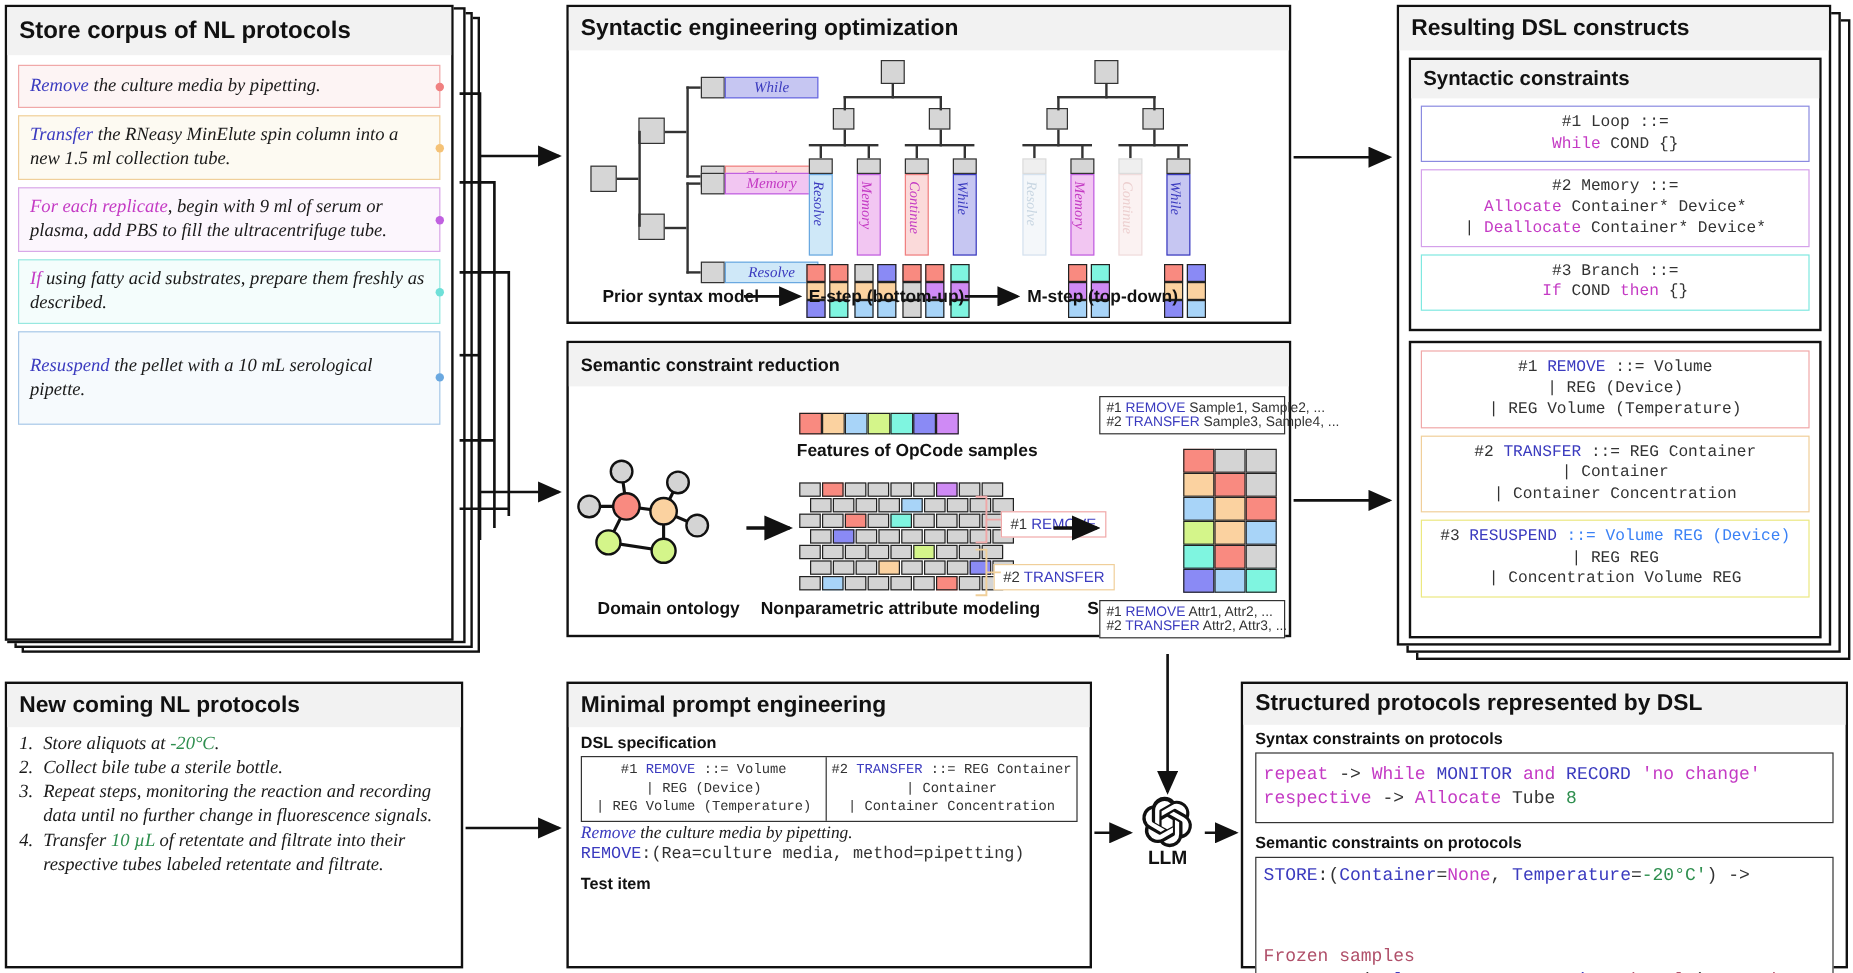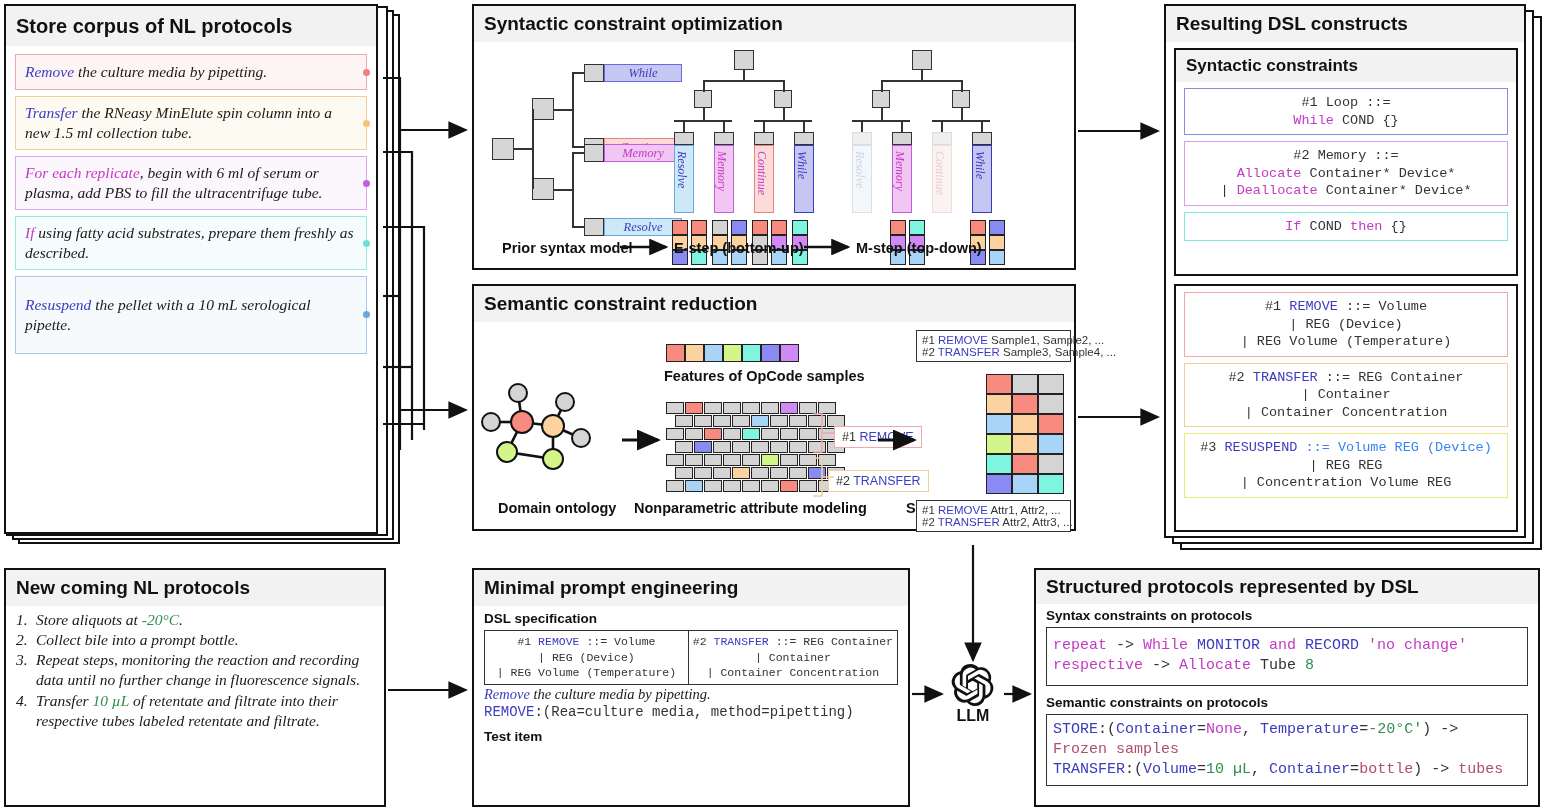--- a/index.html
+++ b/index.html
@@ -36,21 +36,21 @@
   <div id="corpus-items" style="position:relative;padding:8px 9px 0 9px;">
       <div style="position: relative; box-sizing: border-box; border: 1.5px solid rgb(240, 168, 168); background: rgb(253, 244, 244); margin-bottom: 6px; padding: 6px 9px; min-height: 36px; display: flex; align-items: center;">
         <div class="serif" style="font-size: 15.5px; line-height: 1.28; color: rgb(26, 26, 26);"><span style="color: rgb(59, 59, 191);">Remove</span><span> the culture media by pipetting.</span></div>
         <div class="dot" style="background: rgb(240, 128, 128); right: -4px; top: 50%; margin-top: -3.5px;"></div>
       </div>
       <div style="position: relative; box-sizing: border-box; border: 1.5px solid rgb(240, 207, 154); background: rgb(253, 250, 242); margin-bottom: 6px; padding: 6px 9px; min-height: 54px; display: flex; align-items: center;">
         <div class="serif" style="font-size: 15.5px; line-height: 1.28; color: rgb(26, 26, 26);"><span style="color: rgb(59, 59, 191);">Transfer</span><span> the RNeasy MinElute spin column into a new 1.5 ml collection tube.</span></div>
         <div class="dot" style="background: rgb(245, 194, 118); right: -4px; top: 50%; margin-top: -3.5px;"></div>
       </div>
       <div style="position: relative; box-sizing: border-box; border: 1.5px solid rgb(217, 168, 232); background: rgb(252, 246, 253); margin-bottom: 6px; padding: 6px 9px; min-height: 54px; display: flex; align-items: center;">
-        <div class="serif" style="font-size: 15.5px; line-height: 1.28; color: rgb(26, 26, 26);"><span style="color: rgb(196, 58, 196);">For each replicate</span><span>, begin with 6 ml of serum or plasma, add PBS to fill the ultracentrifuge tube.</span></div>
+        <div class="serif" style="font-size: 15.5px; line-height: 1.28; color: rgb(26, 26, 26);"><span style="color: rgb(196, 58, 196);">For each replicate</span><span>, begin with 9 ml of serum or plasma, add PBS to fill the ultracentrifuge tube.</span></div>
         <div class="dot" style="background: rgb(192, 96, 224); right: -4px; top: 50%; margin-top: -3.5px;"></div>
       </div>
       <div style="position: relative; box-sizing: border-box; border: 1.5px solid rgb(151, 232, 224); background: rgb(244, 253, 252); margin-bottom: 6px; padding: 6px 9px; min-height: 54px; display: flex; align-items: center;">
         <div class="serif" style="font-size: 15.5px; line-height: 1.28; color: rgb(26, 26, 26);"><span style="color: rgb(196, 58, 196);">If</span><span> using fatty acid substrates, prepare them freshly as described.</span></div>
         <div class="dot" style="background: rgb(111, 224, 216); right: -4px; top: 50%; margin-top: -3.5px;"></div>
       </div>
       <div style="position: relative; box-sizing: border-box; border: 1.5px solid rgb(168, 200, 232); background: rgb(246, 250, 253); margin-bottom: 6px; padding: 18px 9px; min-height: 54px; display: flex; align-items: flex-start;">
         <div class="serif" style="font-size: 15.5px; line-height: 1.28; color: rgb(26, 26, 26);"><span style="color: rgb(59, 59, 191);">Resuspend</span><span> the pellet with a 10 mL serological pipette.</span></div>
         <div class="dot" style="background: rgb(106, 168, 224); right: -4px; top: 50%; margin-top: -3.5px;"></div>
       </div>
@@ -59,35 +59,35 @@
 
 <div class="panel" style="left:4px;top:568px;width:382px;height:239px;">
   <div class="ptitle" style="height:36px;font-size:19px;">New coming NL protocols</div>
   <div id="newcoming-items" style="position:relative;padding:4px 10px 0 10px;">
       <div class="serif" style="display: flex; font-size: 15.5px; line-height: 1.3; color: rgb(26, 26, 26);">
         <div style="width: 20px; flex: 0 0 auto;">1.</div>
         <div style="flex: 1 1 0%;"><span style="color: rgb(26, 26, 26);">Store aliquots at </span><span style="color: rgb(47, 143, 79);">-20°C</span><span style="color: rgb(26, 26, 26);">.</span></div>
       </div>
       <div class="serif" style="display: flex; font-size: 15.5px; line-height: 1.3; color: rgb(26, 26, 26);">
         <div style="width: 20px; flex: 0 0 auto;">2.</div>
-        <div style="flex: 1 1 0%;"><span style="color: rgb(26, 26, 26);">Collect bile into a prompt bottle.</span></div>
+        <div style="flex: 1 1 0%;"><span style="color: rgb(26, 26, 26);">Collect bile tube a sterile bottle.</span></div>
       </div>
       <div class="serif" style="display: flex; font-size: 15.5px; line-height: 1.3; color: rgb(26, 26, 26);">
         <div style="width: 20px; flex: 0 0 auto;">3.</div>
         <div style="flex: 1 1 0%;"><span style="color: rgb(26, 26, 26);">Repeat steps, monitoring the reaction and recording data until no further change in fluorescence signals.</span></div>
       </div>
       <div class="serif" style="display: flex; font-size: 15.5px; line-height: 1.3; color: rgb(26, 26, 26);">
         <div style="width: 20px; flex: 0 0 auto;">4.</div>
         <div style="flex: 1 1 0%;"><span style="color: rgb(26, 26, 26);">Transfer </span><span style="color: rgb(47, 143, 79);">10 µL</span><span style="color: rgb(26, 26, 26);"> of retentate and filtrate into their respective tubes labeled retentate and filtrate.</span></div>
       </div>
     </div>
 </div>
 
 <div class="panel" style="left:472px;top:4px;width:604px;height:266px;">
-  <div class="ptitle" style="height:36px;font-size:19px;">Syntactic constraint optimization</div>
+  <div class="ptitle" style="height:36px;font-size:19px;">Syntactic engineering optimization</div>
   <div id="syn-canvas" style="position:relative;height:226px;">
       <div class="node" style="left: 18px; top: 96px; width: 22px; height: 22px;"></div>
       <div class="node" style="left: 58px; top: 56px; width: 22px; height: 22px;"></div>
       <div class="node" style="left: 58px; top: 136px; width: 22px; height: 22px;"></div>
       <div class="ln" style="left: 40px; top: 106px; width: 18px; height: 2px;"></div>
       <div class="ln" style="left: 58px; top: 67px; width: 0px; height: 0px;"></div>
       <div class="ln" style="left: 58px; top: 67px; width: 2px; height: 80px;"></div>
       <div class="ln" style="left: 58px; top: 67px; width: 0px; height: 2px;"></div>
       <div class="ln" style="left: 80px; top: 67px; width: 18px; height: 2px;"></div>
       <div class="ln" style="left: 80px; top: 147px; width: 18px; height: 2px;"></div>
@@ -209,21 +209,21 @@
             <path d="M0,0 L8,3.5 L0,7 z" fill="#111"></path>
           </marker>
         </defs>
         <path d="M146,205 L192,205" stroke="#111" stroke-width="2.4" fill="none" marker-end="url(#ah2)"></path>
         <path d="M330,205 L374,205" stroke="#111" stroke-width="2.4" fill="none" marker-end="url(#ah2)"></path>
       </svg>
     </div>
 </div>
 
 <div class="panel" style="left:472px;top:284px;width:604px;height:247px;">
-  <div class="ptitle" style="height:36px;font-size:19px;">Semantic constraint reduction</div>
+  <div class="ptitle" style="height:36px;font-size:15px;">Semantic constraint reduction</div>
   <div id="sem-canvas" style="position:relative;height:207px;">
       <svg style="position:absolute;left:14px;top:58px;width:120px;height:100px;">
         <line x1="30" y1="13" x2="34" y2="42" stroke="#111" stroke-width="2.6"></line>
         <line x1="3" y1="42" x2="34" y2="42" stroke="#111" stroke-width="2.6"></line>
         <line x1="34" y1="42" x2="65" y2="46" stroke="#111" stroke-width="2.6"></line>
         <line x1="65" y1="46" x2="77" y2="22" stroke="#111" stroke-width="2.6"></line>
         <line x1="65" y1="46" x2="93" y2="58" stroke="#111" stroke-width="2.6"></line>
         <line x1="34" y1="42" x2="19" y2="72" stroke="#111" stroke-width="2.6"></line>
         <line x1="19" y1="72" x2="65" y2="79" stroke="#111" stroke-width="2.6"></line>
         <line x1="65" y1="79" x2="65" y2="46" stroke="#111" stroke-width="2.6"></line>
@@ -366,20 +366,21 @@
         <div style="box-sizing: border-box; border: 1.6px solid rgb(138, 138, 224); background: rgb(255, 255, 255); margin-bottom: 6px; padding: 5px 6px; text-align: center; font-family: &quot;Liberation Mono&quot;, monospace; font-size: 13.5px; line-height: 1.3;">
           <div style="white-space: nowrap;"><span style="color: rgb(51, 51, 51);">#1 Loop ::=</span></div>
           <div style="white-space: nowrap;"><span style="color: rgb(196, 58, 196);">While</span><span style="color: rgb(51, 51, 51);"> COND {}</span></div>
         </div>
         <div style="box-sizing: border-box; border: 1.6px solid rgb(212, 160, 234); background: rgb(255, 255, 255); margin-bottom: 6px; padding: 5px 6px; text-align: center; font-family: &quot;Liberation Mono&quot;, monospace; font-size: 13.5px; line-height: 1.3;">
           <div style="white-space: nowrap;"><span style="color: rgb(51, 51, 51);">#2 Memory ::=</span></div>
           <div style="white-space: nowrap;"><span style="color: rgb(196, 58, 196);">Allocate</span><span style="color: rgb(51, 51, 51);"> Container* Device*</span></div>
           <div style="white-space: nowrap;"><span style="color: rgb(51, 51, 51);">| </span><span style="color: rgb(196, 58, 196);">Deallocate</span><span style="color: rgb(51, 51, 51);"> Container* Device*</span></div>
         </div>
         <div style="box-sizing: border-box; border: 1.6px solid rgb(127, 232, 224); background: rgb(255, 255, 255); margin-bottom: 6px; padding: 5px 6px; text-align: center; font-family: &quot;Liberation Mono&quot;, monospace; font-size: 13.5px; line-height: 1.3;">
+          <div style="white-space: nowrap;"><span style="color: rgb(51, 51, 51);">#3 Branch ::=</span></div>
           <div style="white-space: nowrap;"><span style="color: rgb(196, 58, 196);">If</span><span style="color: rgb(51, 51, 51);"> COND </span><span style="color: rgb(196, 58, 196);">then</span><span style="color: rgb(51, 51, 51);"> {}</span></div>
         </div>
       </div>
   </div>
   <div class="panel" style="left:8px;top:278px;width:344px;height:248px;">
     <div id="dsl-sem-rules" style="padding:6px 8px;">
         <div style="box-sizing: border-box; border: 1.6px solid rgb(240, 168, 168); background: rgb(255, 255, 255); margin-bottom: 6px; padding: 5px 6px; text-align: center; font-family: &quot;Liberation Mono&quot;, monospace; font-size: 13.5px; line-height: 1.3;">
           <div style="white-space: nowrap;"><span style="color: rgb(51, 51, 51);">#1 </span><span style="color: rgb(59, 59, 191);">REMOVE</span><span style="color: rgb(51, 51, 51);"> ::= Volume</span></div>
           <div style="white-space: nowrap;"><span style="color: rgb(51, 51, 51);">| REG (Device)</span></div>
           <div style="white-space: nowrap;"><span style="color: rgb(51, 51, 51);">| REG Volume (Temperature)</span></div>
@@ -426,21 +427,21 @@
   <div class="ptitle" style="height:34px;font-size:19px;">Structured protocols represented by DSL</div>
   <div style="padding:4px 10px 0 10px;">
     <div class="subh">Syntax constraints on protocols</div>
     <div id="struct-syntax" class="codebox" style="margin-top:4px;padding:8px 6px;font-size:15px;line-height:1.35;min-height:58px;">
         <div class="cc" style="white-space: pre-wrap;"><span style="color: rgb(196, 58, 196);">repeat</span><span style="color: rgb(51, 51, 51);"> -&gt; </span><span style="color: rgb(196, 58, 196);">While</span><span style="color: rgb(59, 59, 191);"> MONITOR</span><span style="color: rgb(196, 58, 196);"> and</span><span style="color: rgb(59, 59, 191);"> RECORD</span><span style="color: rgb(196, 58, 196);"> 'no change'</span></div>
         <div class="cc" style="white-space: pre-wrap;"><span style="color: rgb(196, 58, 196); text-align: right;">respective</span><span style="color: rgb(51, 51, 51);"> -&gt; </span><span style="color: rgb(196, 58, 196);">Allocate</span><span style="color: rgb(51, 51, 51);"> Tube </span><span style="color: rgb(47, 143, 79);">8</span></div>
       </div>
     <div class="subh" style="margin-top:9px;">Semantic constraints on protocols</div>
     <div id="struct-semantic" class="codebox" style="margin-top:4px;padding:5px 6px;font-size:15px;line-height:1.35;">
         <div class="cc" style="white-space: pre-wrap;"><span style="color: rgb(59, 59, 191);">STORE</span><span style="color: rgb(51, 51, 51);">:(</span><span style="color: rgb(59, 59, 191);">Container</span><span style="color: rgb(51, 51, 51);">=</span><span style="color: rgb(196, 58, 196);">None</span><span style="color: rgb(51, 51, 51);">, </span><span style="color: rgb(59, 59, 191);">Temperature</span><span style="color: rgb(51, 51, 51);">=</span><span style="color: rgb(47, 143, 79);">-20°C'</span><span style="color: rgb(51, 51, 51);">) -&gt; </span></div>
-        <div class="cc" style="white-space: pre-wrap;"><span style="color: rgb(176, 80, 106);">Frozen samples</span></div>
+        <div class="cc" style="white-space: pre-wrap; margin-top: 48px;"><span style="color: rgb(176, 80, 106);">Frozen samples</span></div>
         <div class="cc" style="white-space: pre-wrap;"><span style="color: rgb(59, 59, 191);">TRANSFER</span><span style="color: rgb(51, 51, 51);">:(</span><span style="color: rgb(59, 59, 191);">Volume</span><span style="color: rgb(51, 51, 51);">=</span><span style="color: rgb(47, 143, 79);">10 µL</span><span style="color: rgb(51, 51, 51);">, </span><span style="color: rgb(59, 59, 191);">Container</span><span style="color: rgb(51, 51, 51);">=</span><span style="color: rgb(176, 80, 106);">bottle</span><span style="color: rgb(51, 51, 51);">) -&gt; </span><span style="color: rgb(176, 80, 106);">tubes</span></div>
       </div>
   </div>
 </div>
 
 <div style="position:absolute;left:944px;top:664px;width:58px;height:62px;text-align:center;">
   <svg width="42" height="42" viewBox="0 0 48 48" style="margin:0 auto;">
     <path d="M44.1 19.6a11.9 11.9 0 0 0-1-9.8 12.1 12.1 0 0 0-13-5.8A12 12 0 0 0 21 0a12.1 12.1 0 0 0-11.5 8.3A11.9 11.9 0 0 0 1.5 14a12.1 12.1 0 0 0 1.5 14.2 11.9 11.9 0 0 0 1 9.8 12.1 12.1 0 0 0 13 5.8A12 12 0 0 0 26 48a12.1 12.1 0 0 0 11.5-8.4 11.9 11.9 0 0 0 8-5.8 12.1 12.1 0 0 0-1.4-14.2Zm-18 25.2a9 9 0 0 1-5.8-2l.3-.2 9.6-5.6a1.6 1.6 0 0 0 .8-1.4V21.9l4 2.4v11.2a9 9 0 0 1-9 9.3ZM6.8 36.3a9 9 0 0 1-1-6l.3.2 9.6 5.5a1.6 1.6 0 0 0 1.6 0l11.8-6.8v4.7l-9.8 5.7a9 9 0 0 1-12.4-3.3ZM4.3 15.6a9 9 0 0 1 4.7-4v11.4a1.6 1.6 0 0 0 .8 1.4l11.7 6.8-4 2.3-9.7-5.6a9 9 0 0 1-3.5-12.3Zm33.3 7.8L25.8 16.5l4-2.3 9.8 5.6a9 9 0 0 1-1.4 16.2V24.7a1.6 1.6 0 0 0-.7-1.3Zm4-6-.3-.2-9.6-5.6a1.6 1.6 0 0 0-1.6 0l-11.8 6.8v-4.7l9.9-5.7a9 9 0 0 1 13.4 9.3Zm-25.5 9.4-4-2.3V13.2a9 9 0 0 1 14.8-6.9l-.3.2-9.6 5.5a1.6 1.6 0 0 0-.8 1.4ZM18.3 22l5.3-3 5.2 3v6l-5.2 3-5.3-3Z" fill="#111"></path>
   </svg>
   <div style="font-weight:bold;font-size:16px;margin-top:1px;">LLM</div>

